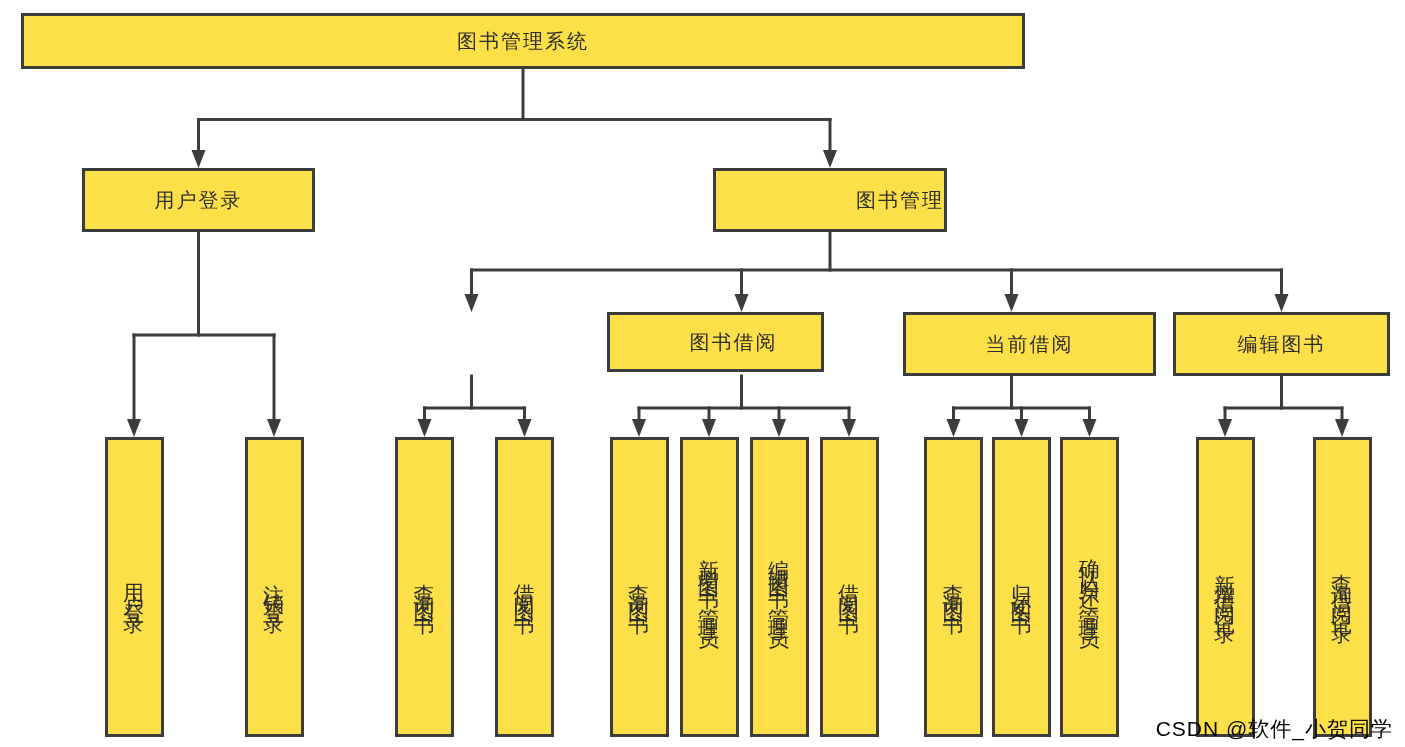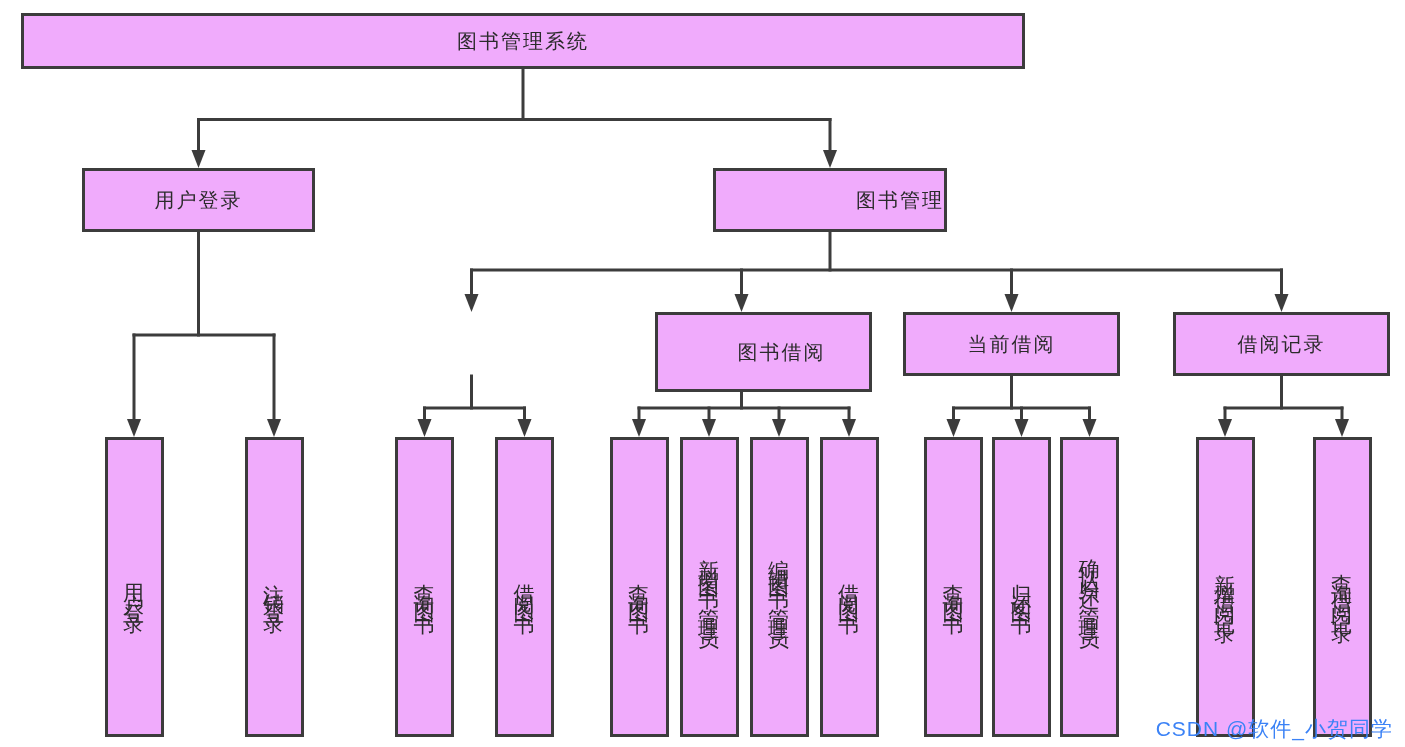--- a/index.html
+++ b/index.html
@@ -21,21 +21,21 @@
     stroke: #3c3c3c;
     stroke-width: 3;
     fill: none;
     stroke-linecap: square;
   }
   svg.connectors polygon { fill: #3c3c3c; }
   .node {
     position: absolute;
     box-sizing: border-box;
     border: 3px solid #3c3c3c;
-    background: #f0abfc;
+    background: #fde047;
     display: flex;
     align-items: center;
     justify-content: center;
     color: #2b2b2b;
     z-index: 1;
   }
   .hlabel {
     font-size: 20px;
     letter-spacing: 2px;
     white-space: nowrap;
@@ -51,32 +51,32 @@
     font-size: 21px;
     letter-spacing: 10px;
     line-height: 1;
     white-space: nowrap;
   }
   .watermark {
     position: absolute;
     right: 12px;
     bottom: 4px;
     font-size: 21px;
-    color: #3b82f6;
+    color: #000000;
     letter-spacing: 1px;
     z-index: 2;
     white-space: nowrap;
   }
   
   .n-root  { left: 21px;   top: 13px;  width: 1004px; height: 56px; }
   .n-b1    { left: 82px;   top: 168px; width: 233px;  height: 64px; }
   .n-b2    { left: 713px;  top: 168px; width: 234px;  height: 64px; justify-content: flex-end; }
   .n-g1    { left: 363px;  top: 312px; width: 217px;  height: 64px; }
-  .n-g2    { left: 655px;  top: 312px; width: 217px;  height: 80px; padding-left: 36px; }
-  .n-g3    { left: 903px;  top: 312px; width: 217px;  height: 64px; }
+  .n-g2    { left: 607px;  top: 312px; width: 217px;  height: 60px; padding-left: 36px; }
+  .n-g3    { left: 903px;  top: 312px; width: 253px;  height: 64px; }
   .n-g4    { left: 1173px; top: 312px; width: 217px;  height: 64px; }
   .n-l1  { left: 104.5px; }
   .n-l2  { left: 244.5px; }
   .n-l3  { left: 395px; }
   .n-l4  { left: 495px; }
   .n-l5  { left: 609.5px; }
   .n-l6  { left: 679.5px; }
   .n-l7  { left: 749.5px; }
   .n-l8  { left: 819.5px; }
   .n-l9  { left: 924px; }
@@ -163,21 +163,21 @@
     <span class="hlabel">图书管理</span>
   </div>
 
   <div class="node n-g2">
     <span class="hlabel">图书借阅</span>
   </div>
   <div class="node n-g3">
     <span class="hlabel">当前借阅</span>
   </div>
   <div class="node n-g4">
-    <span class="hlabel">借阅记录</span>
+    <span class="hlabel">编辑图书</span>
   </div>
 
   <div class="node leaf n-l1">
     <span class="vlabel">用户登录</span>
   </div>
   <div class="node leaf n-l2">
     <span class="vlabel">注销登录</span>
   </div>
 
   <div class="node leaf n-l3">

